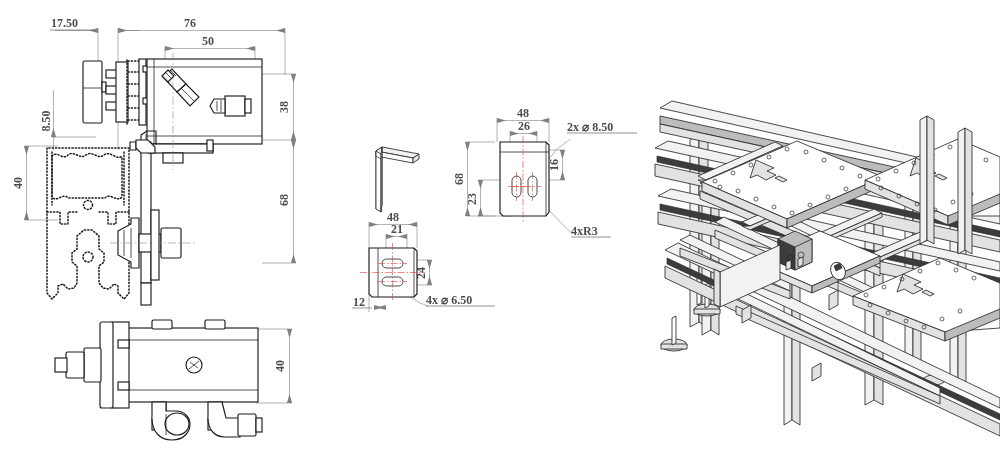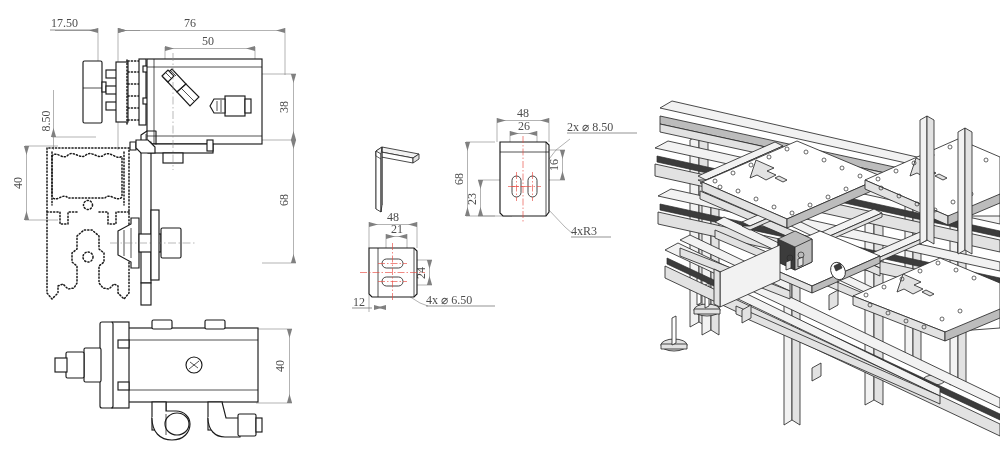--- a/index.html
+++ b/index.html
@@ -1,19 +1,19 @@
 <!DOCTYPE html>
 <html><head>
 <meta charset="utf-8">
 <title>Technical Drawing</title>
 <style>
   html,body{margin:0;padding:0;background:#ffffff;}
   body{width:1000px;height:467px;overflow:hidden;
        font-family:"Liberation Serif",serif;color:#000;}
-  #sheet{position:relative;width:992px;height:467px;background:#fff;}
+  #sheet{position:relative;width:992px;height:467px;background:#fff;font-weight:bold;}
   svg{display:block;}
   .dimtxt-lg{font-family:"Liberation Serif",serif;font-size:12px;fill:#4d4d4d;}
 </style>
 </head>
 <body>
 
 <div id="sheet">
 
 <svg width="1000" height="467" viewBox="0 0 1000 467" xmlns="http://www.w3.org/2000/svg">
 

